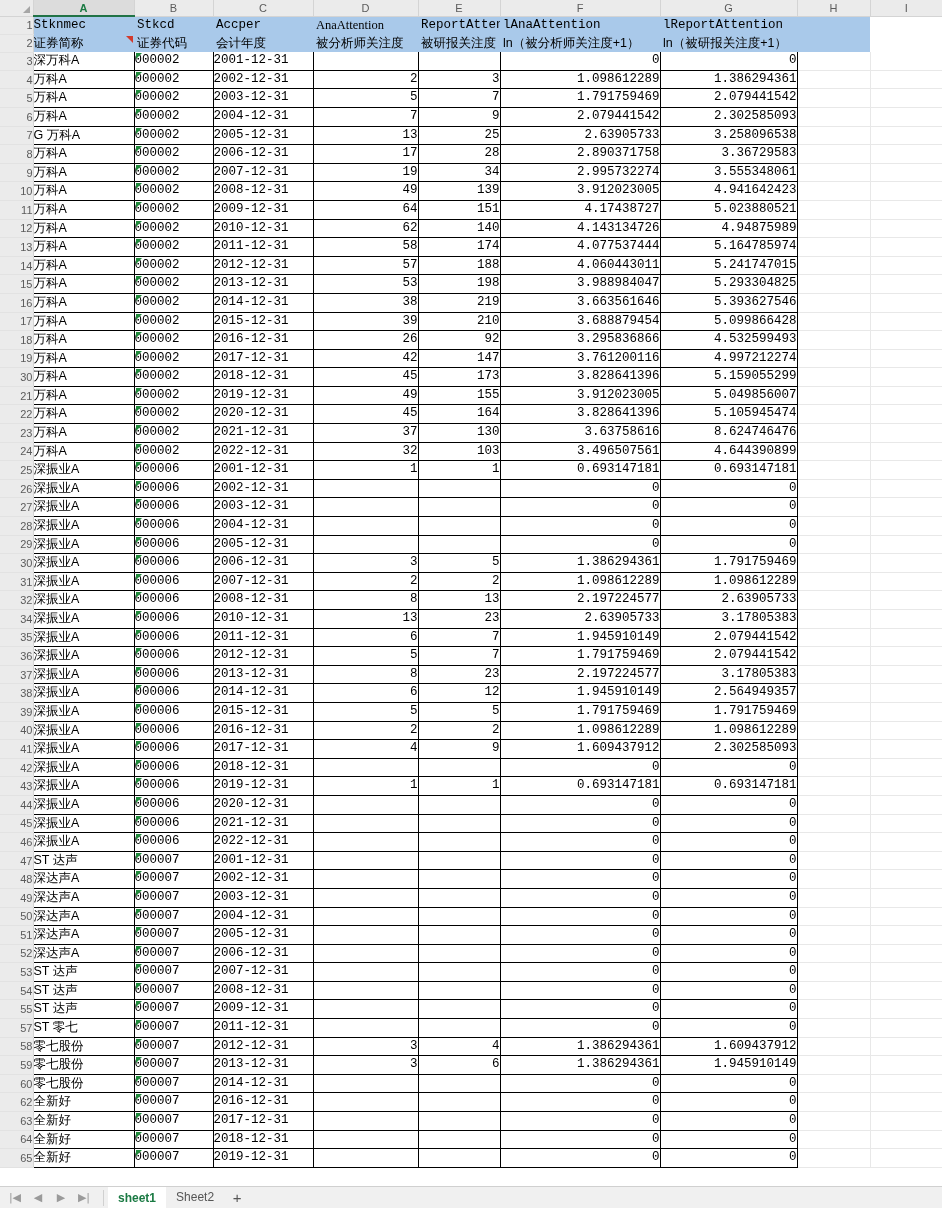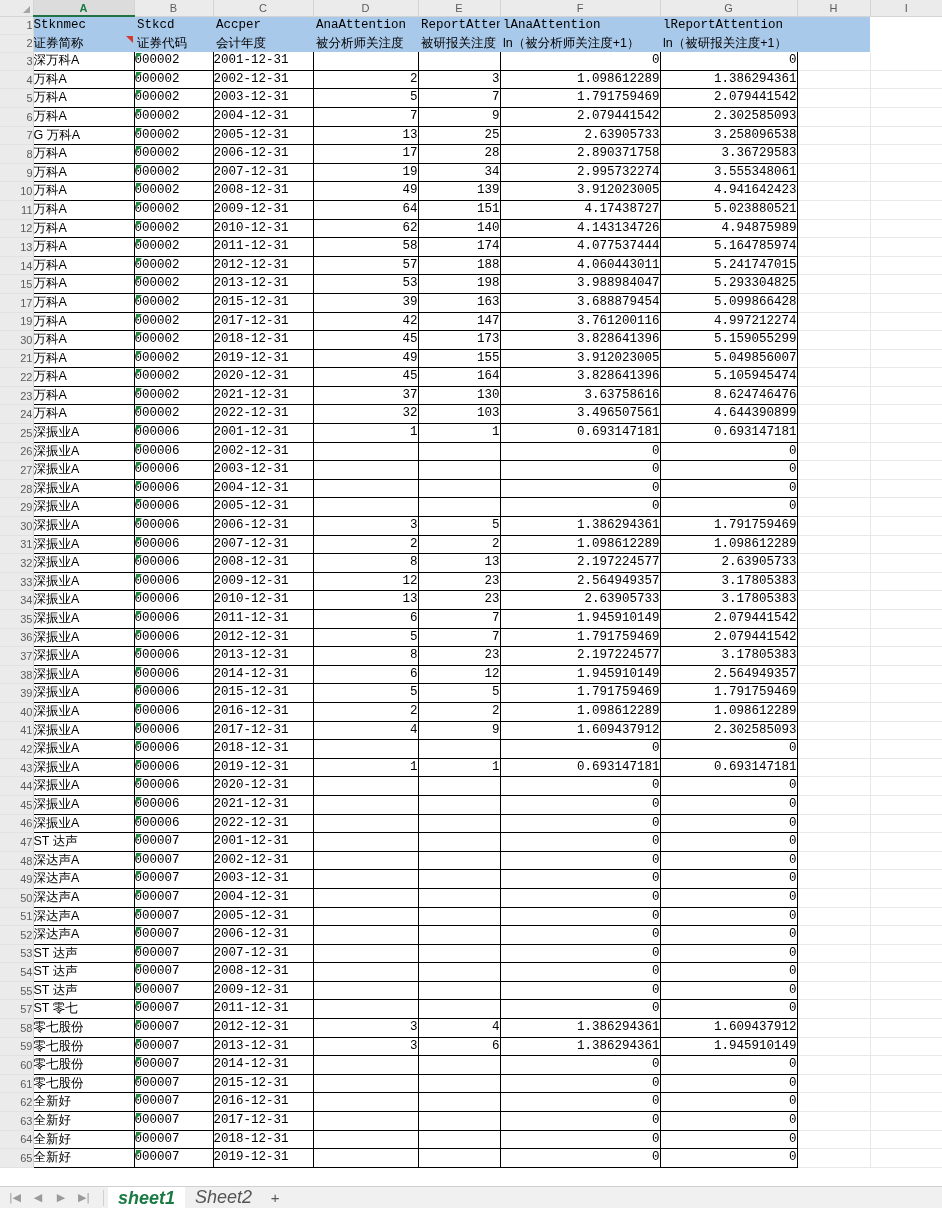--- a/index.html
+++ b/index.html
@@ -167,21 +167,21 @@
     display: flex; align-items: center; justify-content: center;
     color: #9a9a9a; font-size: 11px;
     font-family: "DejaVu Sans", sans-serif;
     cursor: default;
   }
   .tabsep { width: 1px; height: 16px; background: #d0d0d0; margin: 0 4px; }
   .tab {
     padding: 2px 10px 3px 10px;
     height: 21px;
     display: flex; align-items: center;
-    color: #555; font-size: 18px; font-style: italic;
+    color: #555; font-size: 12px;
   }
   .tab.active {
     background: #ffffff;
     color: #1a7a43;
     font-weight: bold;
     border-top: 2px solid #ffffff;
   }
   .addtab {
     width: 26px; height: 20px;
     display: flex; align-items: center; justify-content: center;
@@ -225,21 +225,21 @@
         </tr>
       </thead>
 
       <tbody id="sheet-body">
 
         <tr class="r">
           <td class="rowhead">1</td>
           <td class="c hdr r1 colA" style="border-bottom:none;position:relative">Stknmec</td>
           <td class="c hdr r1" style="padding-left:3px;font-family:'Liberation Mono',monospace">Stkcd</td>
           <td class="c hdr r1" style="padding-left:3px;font-family:'Liberation Mono',monospace">Accper</td>
-          <td class="c hdr r1" style="padding-left:3px;font-family:Liberation Mono, monospace">AnaAttention</td>
+          <td class="c hdr r1" style="padding-left:3px;font-family:Liberation Serif, serif">AnaAttention</td>
           <td class="c hdr r1" style="padding-left:3px;font-family:'Liberation Mono',monospace">ReportAtten</td>
           <td class="c hdr r1" style="padding-left:3px;font-family:'Liberation Mono',monospace">lAnaAttention</td>
           <td class="c hdr r1" style="padding-left:3px;font-family:Liberation Mono, monospace">lReportAttention</td>
           <td class="c hdr r1"></td>
           <td class="c" style="border-right:none;border-bottom:none"></td>
         </tr>
 
         <tr class="r">
           <td class="rowhead">2</td>
           <td class="c hdr r2 colA" style="border-bottom:none;position:relative">
@@ -410,28 +410,52 @@
             <td class="c boxed colB"><span class="errtri"></span><span>000002</span></td>
             <td class="c boxed colC">2013-12-31</td>
             <td class="c boxed colD">53</td>
             <td class="c boxed colE">198</td>
             <td class="c boxed colF">3.988984047</td>
             <td class="c boxed colG">5.293304825</td>
             <td class="c colH"></td>
             <td class="c colI" style="border-right: none;"></td>
           </tr>
           <tr class="r">
+            <td class="rowhead">16</td>
+            <td class="c boxed colA">万科A</td>
+            <td class="c boxed colB"><span class="errtri"></span><span>000002</span></td>
+            <td class="c boxed colC">2014-12-31</td>
+            <td class="c boxed colD">38</td>
+            <td class="c boxed colE">219</td>
+            <td class="c boxed colF">3.663561646</td>
+            <td class="c boxed colG">5.393627546</td>
+            <td class="c colH"></td>
+            <td class="c colI" style="border-right: none;"></td>
+          </tr>
+          <tr class="r">
             <td class="rowhead">17</td>
             <td class="c boxed colA">万科A</td>
             <td class="c boxed colB"><span class="errtri"></span><span>000002</span></td>
             <td class="c boxed colC">2015-12-31</td>
             <td class="c boxed colD">39</td>
-            <td class="c boxed colE">163</td>
+            <td class="c boxed colE">210</td>
             <td class="c boxed colF">3.688879454</td>
             <td class="c boxed colG">5.099866428</td>
+            <td class="c colH"></td>
+            <td class="c colI" style="border-right: none;"></td>
+          </tr>
+          <tr class="r">
+            <td class="rowhead">18</td>
+            <td class="c boxed colA">万科A</td>
+            <td class="c boxed colB"><span class="errtri"></span><span>000002</span></td>
+            <td class="c boxed colC">2016-12-31</td>
+            <td class="c boxed colD">26</td>
+            <td class="c boxed colE">92</td>
+            <td class="c boxed colF">3.295836866</td>
+            <td class="c boxed colG">4.532599493</td>
             <td class="c colH"></td>
             <td class="c colI" style="border-right: none;"></td>
           </tr>
           <tr class="r">
             <td class="rowhead">19</td>
             <td class="c boxed colA">万科A</td>
             <td class="c boxed colB"><span class="errtri"></span><span>000002</span></td>
             <td class="c boxed colC">2017-12-31</td>
             <td class="c boxed colD">42</td>
             <td class="c boxed colE">147</td>
@@ -590,32 +614,20 @@
             <td class="c boxed colB"><span class="errtri"></span><span>000006</span></td>
             <td class="c boxed colC">2008-12-31</td>
             <td class="c boxed colD">8</td>
             <td class="c boxed colE">13</td>
             <td class="c boxed colF">2.197224577</td>
             <td class="c boxed colG">2.63905733</td>
             <td class="c colH"></td>
             <td class="c colI" style="border-right: none;"></td>
           </tr>
           <tr class="r">
-            <td class="rowhead">33</td>
-            <td class="c boxed colA">深振业A</td>
-            <td class="c boxed colB"><span class="errtri"></span><span>000006</span></td>
-            <td class="c boxed colC">2009-12-31</td>
-            <td class="c boxed colD">12</td>
-            <td class="c boxed colE">23</td>
-            <td class="c boxed colF">2.564949357</td>
-            <td class="c boxed colG">3.17805383</td>
-            <td class="c colH"></td>
-            <td class="c colI" style="border-right: none;"></td>
-          </tr>
-          <tr class="r">
             <td class="rowhead">34</td>
             <td class="c boxed colA">深振业A</td>
             <td class="c boxed colB"><span class="errtri"></span><span>000006</span></td>
             <td class="c boxed colC">2010-12-31</td>
             <td class="c boxed colD">13</td>
             <td class="c boxed colE">23</td>
             <td class="c boxed colF">2.63905733</td>
             <td class="c boxed colG">3.17805383</td>
             <td class="c colH"></td>
             <td class="c colI" style="border-right: none;"></td>
@@ -906,32 +918,20 @@
             <td class="c boxed colF">1.386294361</td>
             <td class="c boxed colG">1.945910149</td>
             <td class="c colH"></td>
             <td class="c colI" style="border-right: none;"></td>
           </tr>
           <tr class="r">
             <td class="rowhead">60</td>
             <td class="c boxed colA">零七股份</td>
             <td class="c boxed colB"><span class="errtri"></span><span>000007</span></td>
             <td class="c boxed colC">2014-12-31</td>
-            <td class="c boxed colD"></td>
-            <td class="c boxed colE"></td>
-            <td class="c boxed colF">0</td>
-            <td class="c boxed colG">0</td>
-            <td class="c colH"></td>
-            <td class="c colI" style="border-right: none;"></td>
-          </tr>
-          <tr class="r">
-            <td class="rowhead">61</td>
-            <td class="c boxed colA">零七股份</td>
-            <td class="c boxed colB"><span class="errtri"></span><span>000007</span></td>
-            <td class="c boxed colC">2015-12-31</td>
             <td class="c boxed colD"></td>
             <td class="c boxed colE"></td>
             <td class="c boxed colF">0</td>
             <td class="c boxed colG">0</td>
             <td class="c colH"></td>
             <td class="c colI" style="border-right: none;"></td>
           </tr>
           <tr class="r">
             <td class="rowhead">62</td>
             <td class="c boxed colA">全新好</td>

